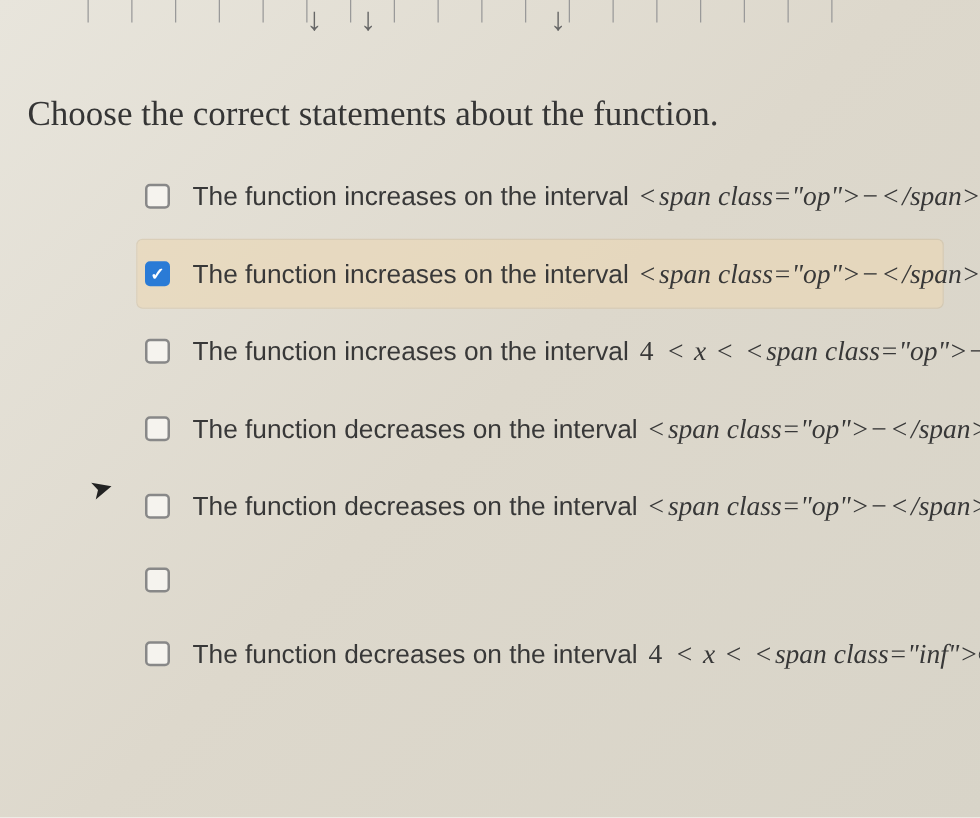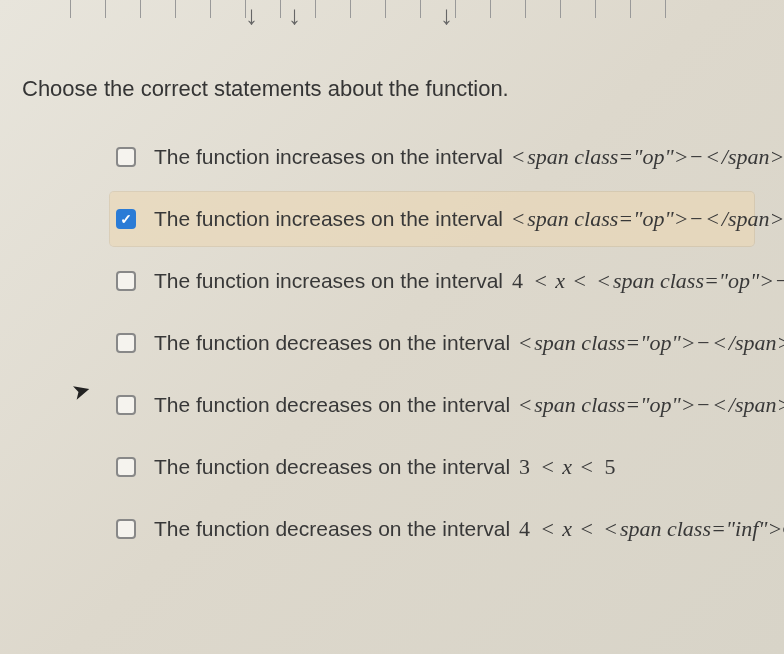--- a/index.html
+++ b/index.html
@@ -34,23 +34,24 @@
     .grid-arrow {
       position: absolute;
       top: 0;
       color: #666;
       font-size: 26px;
     }
     .question-text {
       position: absolute;
       top: 76px;
       left: 22px;
-      font-size: 22px;
+      font-size: 28px;
       font-weight: 500;
       color: #353535;
+      font-family: Liberation Serif, serif;
     }
     .options {
       position: absolute;
       top: 130px;
       left: 110px;
       right: 30px;
     }
     .option-row {
       display: flex;
       align-items: center;
@@ -153,21 +154,20 @@
     <div class="option-row">
       <div class="checkbox"></div>
       <div class="option-label"><span>The function decreases on the interval </span><span class="math"><span class="op">&lt;</span>span class="op"&gt;−<span class="op">&lt;</span>/span&gt;span class="inf"&gt;span class="inf"&gt;∞/span&gt;/span&gt;  x  </span></div>
     </div>
     <div class="option-row">
       <div class="checkbox"></div>
       <div class="option-label"><span>The function decreases on the interval </span><span class="math"><span class="op">&lt;</span>span class="op"&gt;−<span class="op">&lt;</span>/span&gt;span class="inf"&gt;span class="inf"&gt;∞/span&gt;/span&gt;  x  </span></div>
     </div>
     <div class="option-row">
       <div class="checkbox"></div>
-      <div class="option-label"><span>The function decreases on the interval </span><span class="math"><span class="op">3</span> <span class="op">&lt;</span> x <span class="op">&lt;</span> <span class="op">5</span></span></div>
     </div>
     <div class="option-row">
       <div class="checkbox"></div>
       <div class="option-label"><span>The function decreases on the interval </span><span class="math"><span class="op">4</span> <span class="op">&lt;</span> x <span class="op">&lt;</span> <span class="op">&lt;</span>span class="inf"&gt;∞/span&gt;</span></div>
     </div>
   </div>
 
 <div class="cursor-arrow">➤</div>
 
 </body></html>

